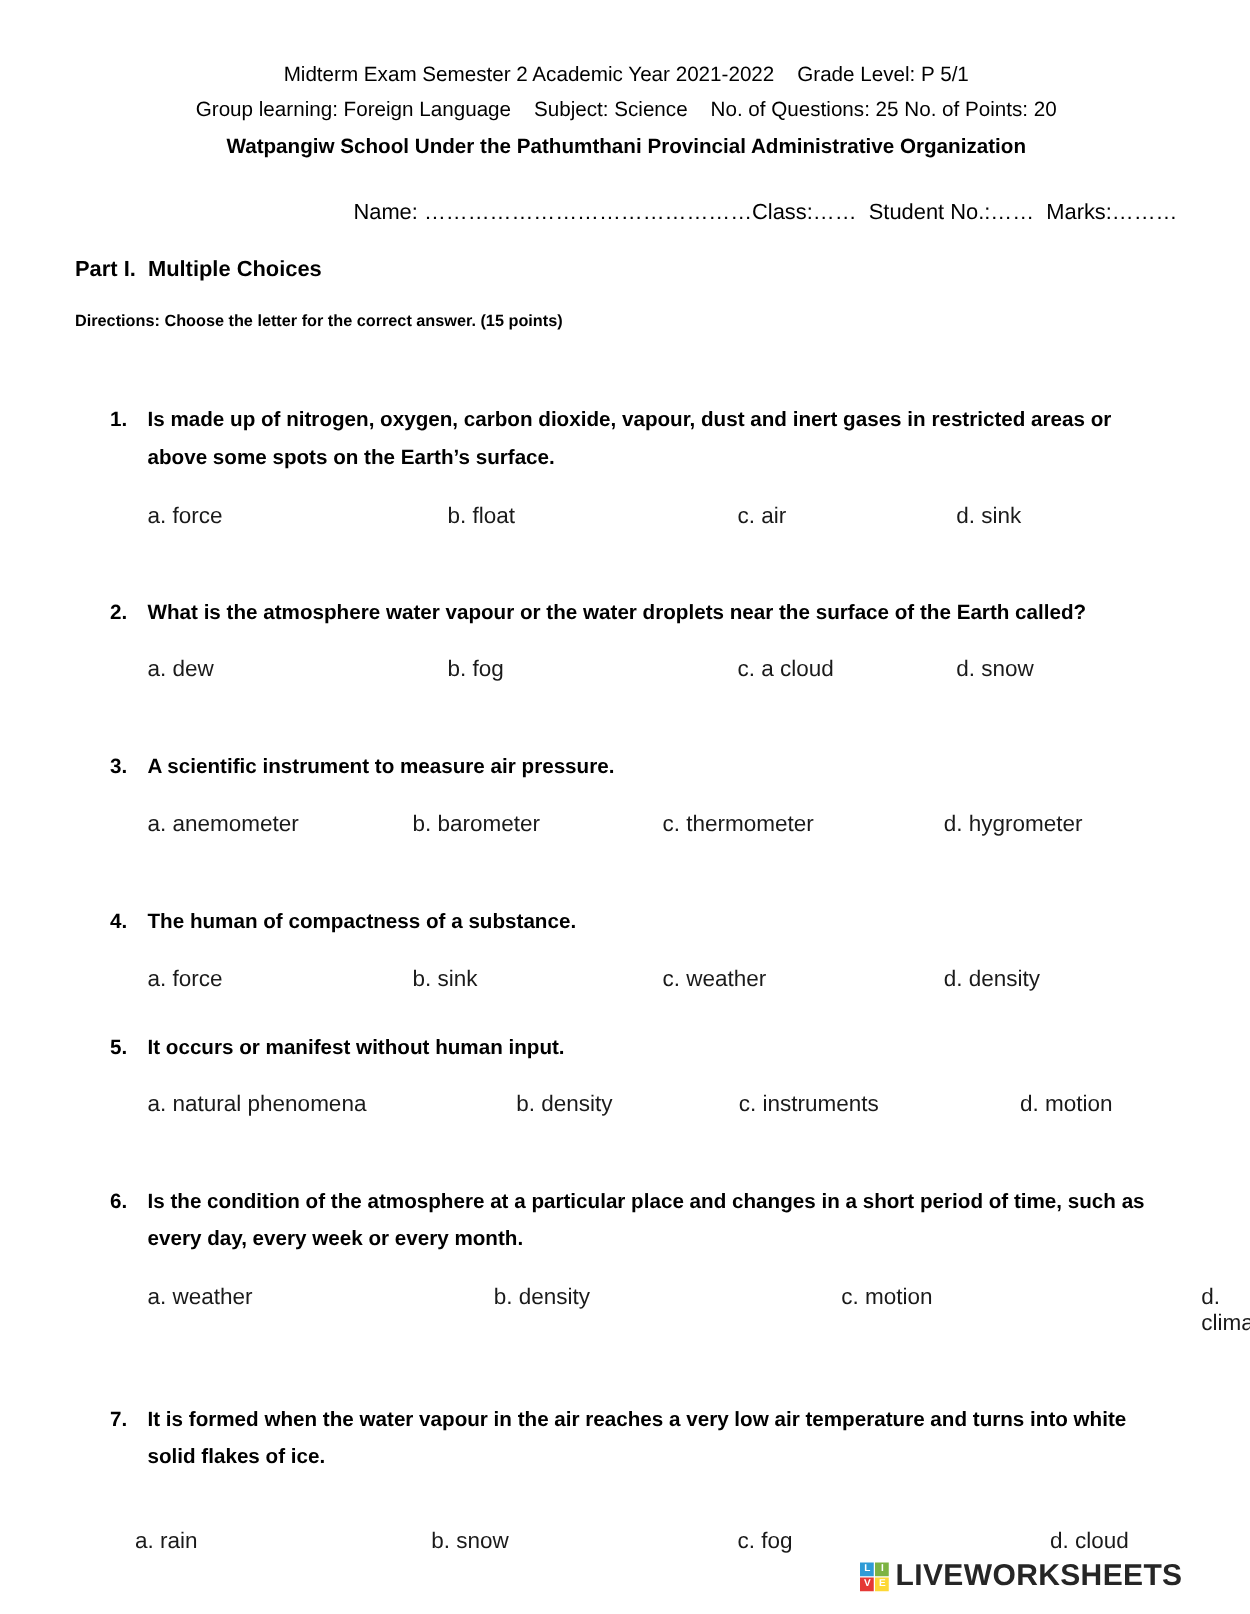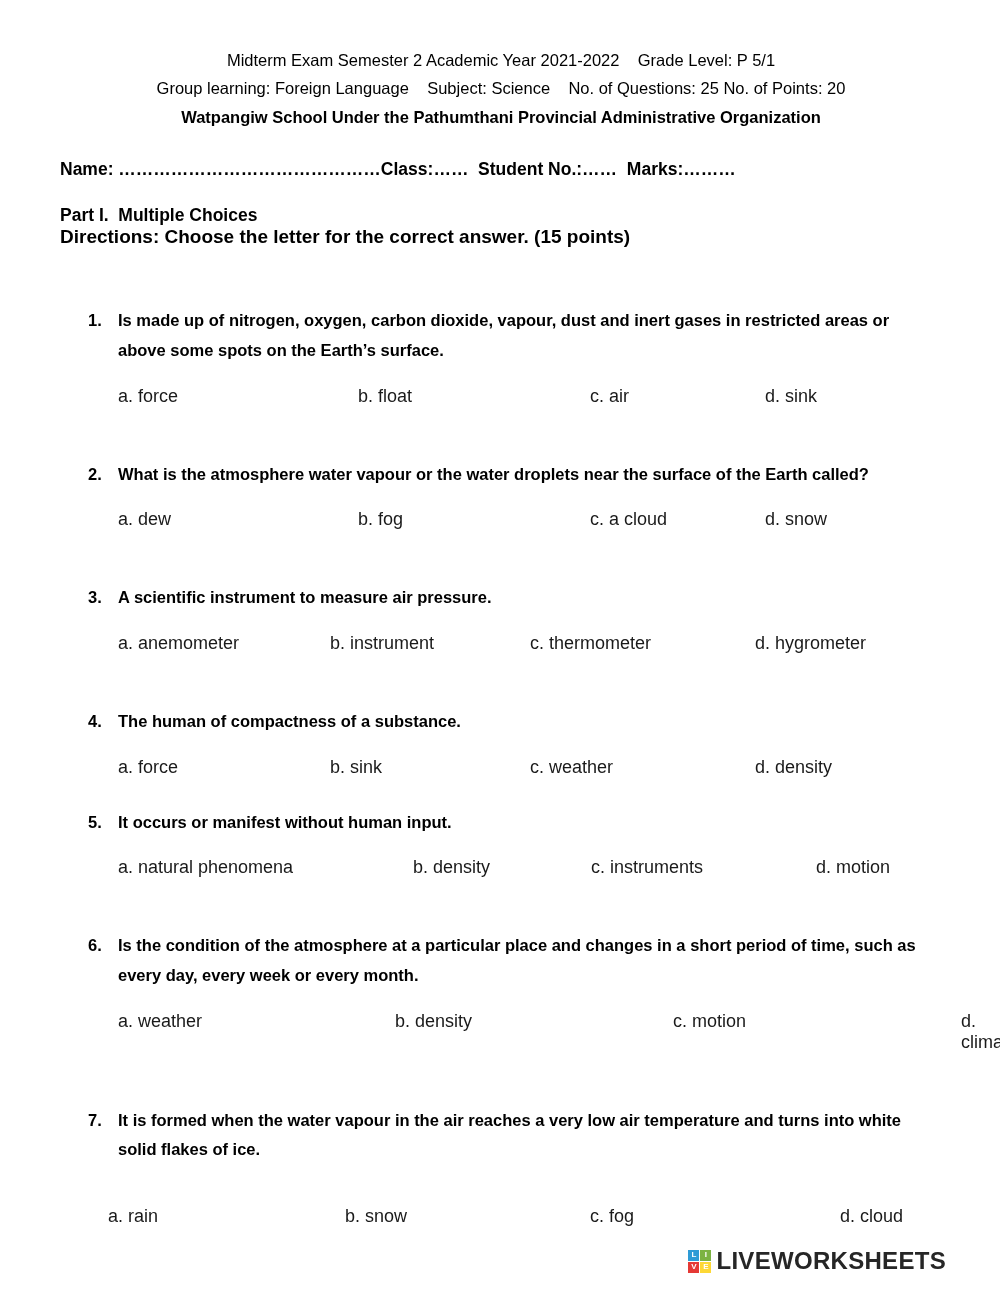--- a/index.html
+++ b/index.html
@@ -15,34 +15,36 @@
 
   .hdr {
     text-align: center;
     font-size: 16.5px;
     line-height: 1.72;
     white-space: pre-wrap;
   }
   .hdr.bold { font-weight: bold; font-size: 16.5px; }
 
   .name-line {
-    font-weight: bold;
+    font-weight: normal;
     font-size: 17.5px;
     margin-top: 28px;
     white-space: pre-wrap;
+    text-align: right;
   }
   .part-title {
     font-weight: bold;
     font-size: 17.5px;
     margin-top: 25px;
     white-space: pre-wrap;
   }
   .directions {
     font-weight: bold;
-    font-size: 19px;
+    font-size: 13px;
+    margin-top: 23px;
   }
 
   .questions { margin-top: 58px; padding-left: 28px; }
   .question { margin-bottom: 53px; }
   .question.tight { margin-bottom: 30px; }
 
   .q-row {
     display: flex;
     font-weight: bold;
     font-size: 16.5px;
@@ -138,21 +140,21 @@
       </div>
     </div>
 
     <div class="question">
       <div class="q-row">
         <span class="q-num">3.</span>
         <span class="q-text">A scientific instrument to measure air pressure.</span>
       </div>
       <div class="options v2">
         <span class="opt">a. anemometer</span>
-        <span class="opt">b. instrument</span>
+        <span class="opt">b. barometer</span>
         <span class="opt">c. thermometer</span>
         <span class="opt">d. hygrometer</span>
       </div>
     </div>
 
     <div class="question tight">
       <div class="q-row">
         <span class="q-num">4.</span>
         <span class="q-text">The human of compactness of a substance.</span>
       </div>

